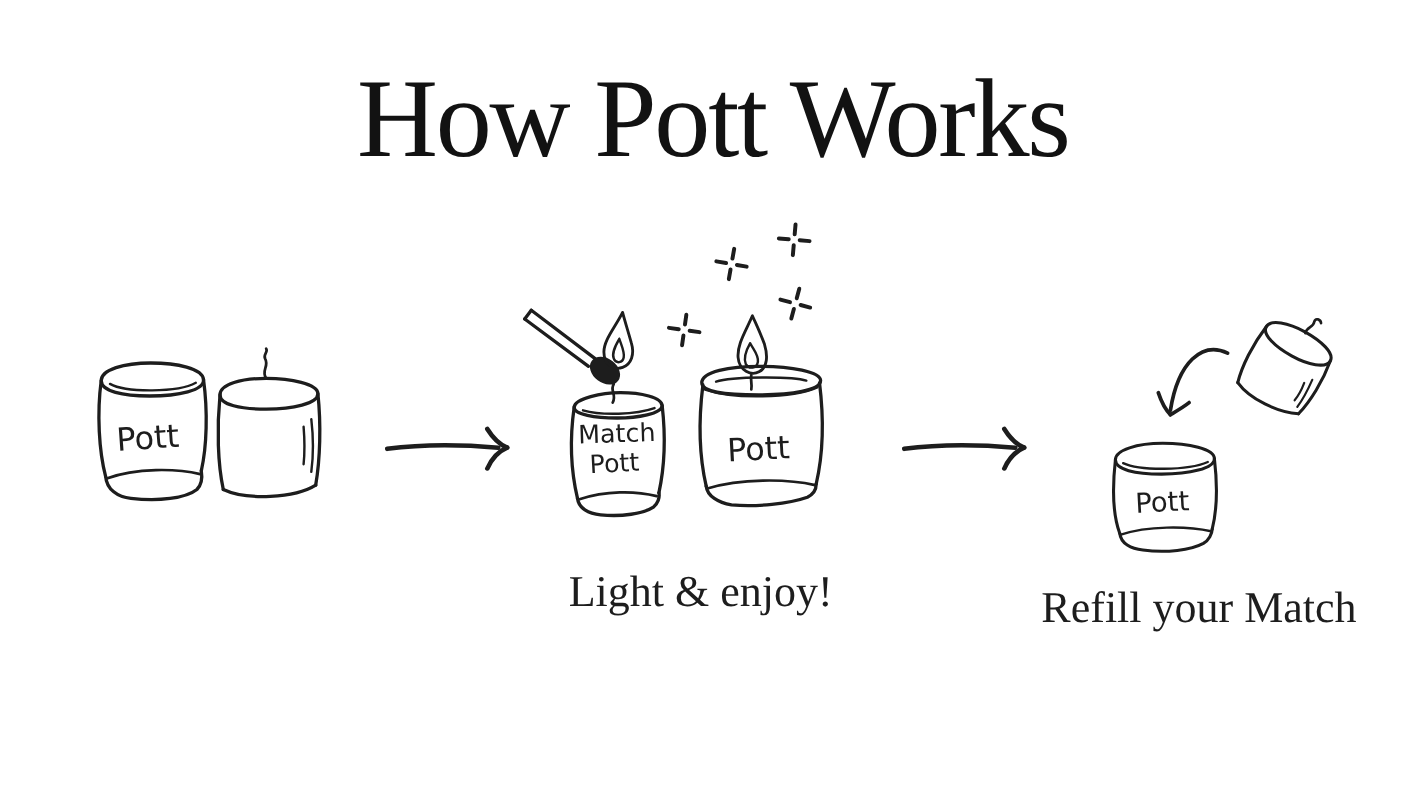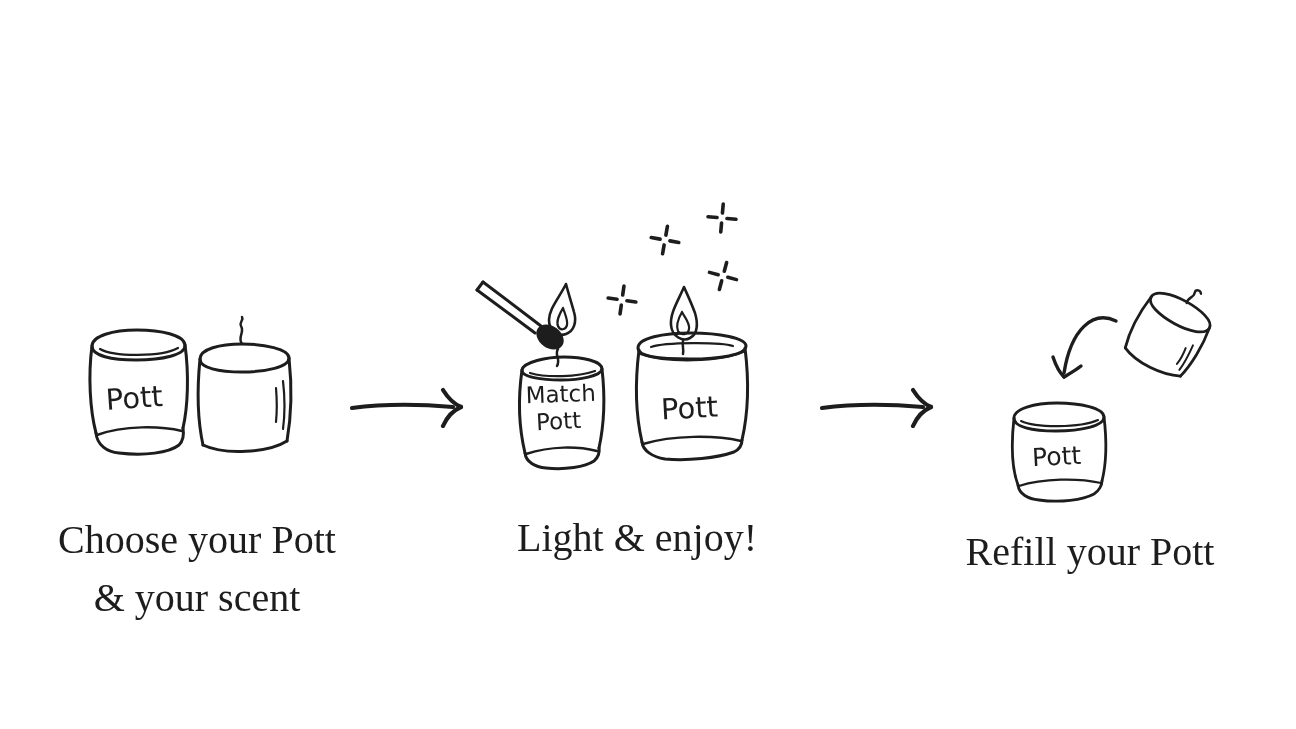--- a/index.html
+++ b/index.html
@@ -37,20 +37,21 @@
     font-family:"DejaVu Sans", sans-serif;
     fill:#1d1d1d;
     stroke:none;
   }
 </style>
 </head>
 <body>
 
 <div class="canvas">
 
+  <h1 class="page-title">How Pott Works</h1>
 
   <svg class="illus" style="left:82px;top:314px" width="230" height="150" viewBox="0 0 230 150" fill="none" stroke="#1d1d1d" stroke-width="3" stroke-linecap="round" stroke-linejoin="round">
     <g>
       <path d="M10,32 C10,22 31,16 55,16 C79,16 102,21 103,31 C104,41 80,46 54,46 C30,46 10,42 10,32 Z"></path>
       <path d="M18,35 C32,43 80,43 96,34" stroke-width="2.2"></path>
       <path d="M10,32 C6,62 8,96 14,119"></path>
       <path d="M103,31 C107,60 106,92 101,114"></path>
       <path d="M14,119 C15,131 25,138 37,139 C62,142 87,139 97,131 C101,127 102,120 101,114"></path>
       <path d="M15,121 C42,111 79,112 100,117" stroke-width="2.4"></path>
       <text class="hand" x="53" y="94" font-size="29" text-anchor="middle" transform="rotate(-4 53 94)">Pott</text>
@@ -162,26 +163,22 @@
       <path d="M14,133 C14,124 34,118 57,118 C80,118 104,123 104,132 C104,141 81,146 56,146 C32,146 14,142 14,133 Z"></path>
       <path d="M21,136 C36,143 80,143 98,135" stroke-width="2.1"></path>
       <path d="M14,133 C11,160 12,184 18,200"></path>
       <path d="M104,132 C107,157 106,180 102,196"></path>
       <path d="M18,200 C19,209 28,214 39,215 C60,218 83,215 94,209 C99,206 102,200 102,196"></path>
       <path d="M19,201 C43,193 79,193 101,198" stroke-width="2.2"></path>
       <text class="hand" x="57" y="180" font-size="25" text-anchor="middle" transform="rotate(-3 57 180)">Pott</text>
     </g>
   </svg>
 
-  <div class="caption" style="left:30px;top:511px;width:334px;">
-    <div>Choose your Pott</div>
-    <div>&amp; your scent</div>
-  </div>
 
   <div class="caption" style="left:487px;top:509px;width:300px;">
     <div>Light &amp; enjoy!</div>
   </div>
 
   <div class="caption" style="left:898px;top:523px;width:384px;">
-    <div>Refill your Pott</div>
+    <div>Refill your Match</div>
   </div>
 
 </div>
 
 </body></html>

